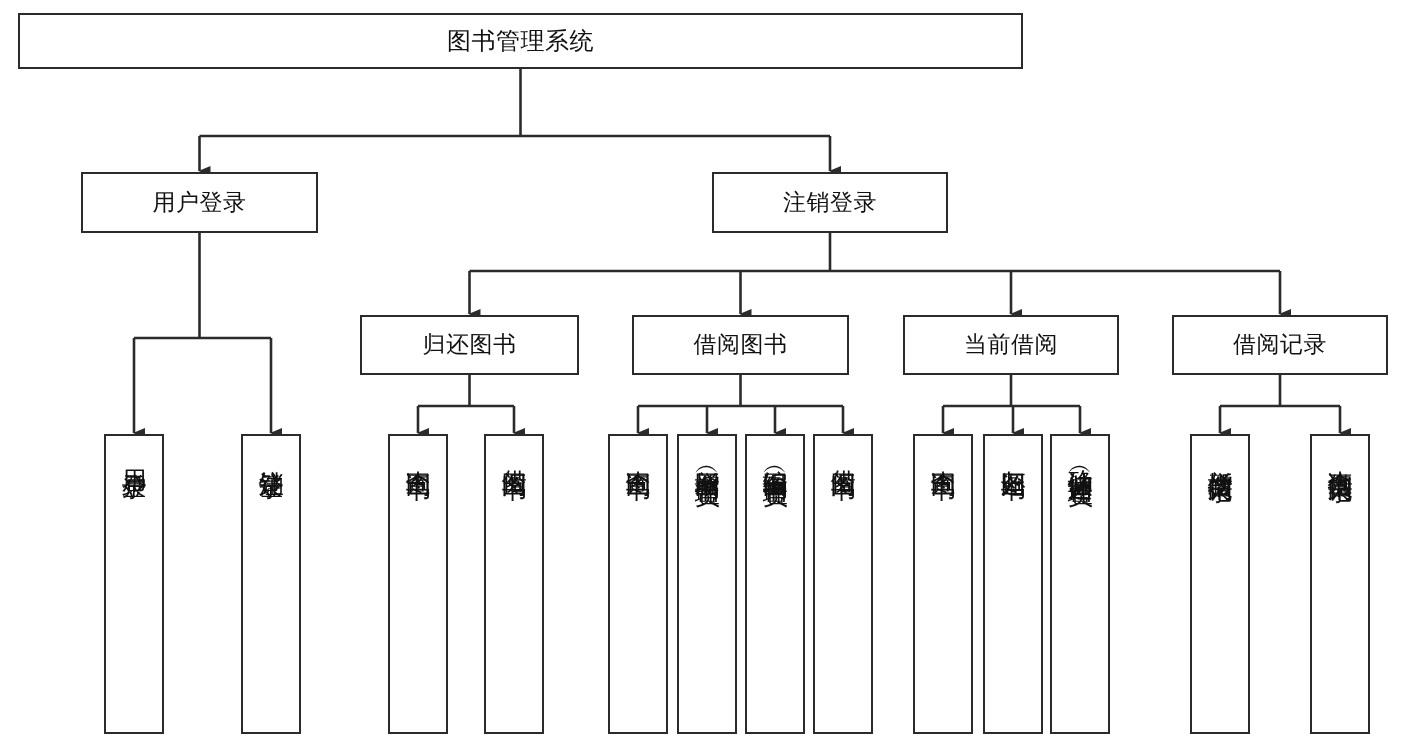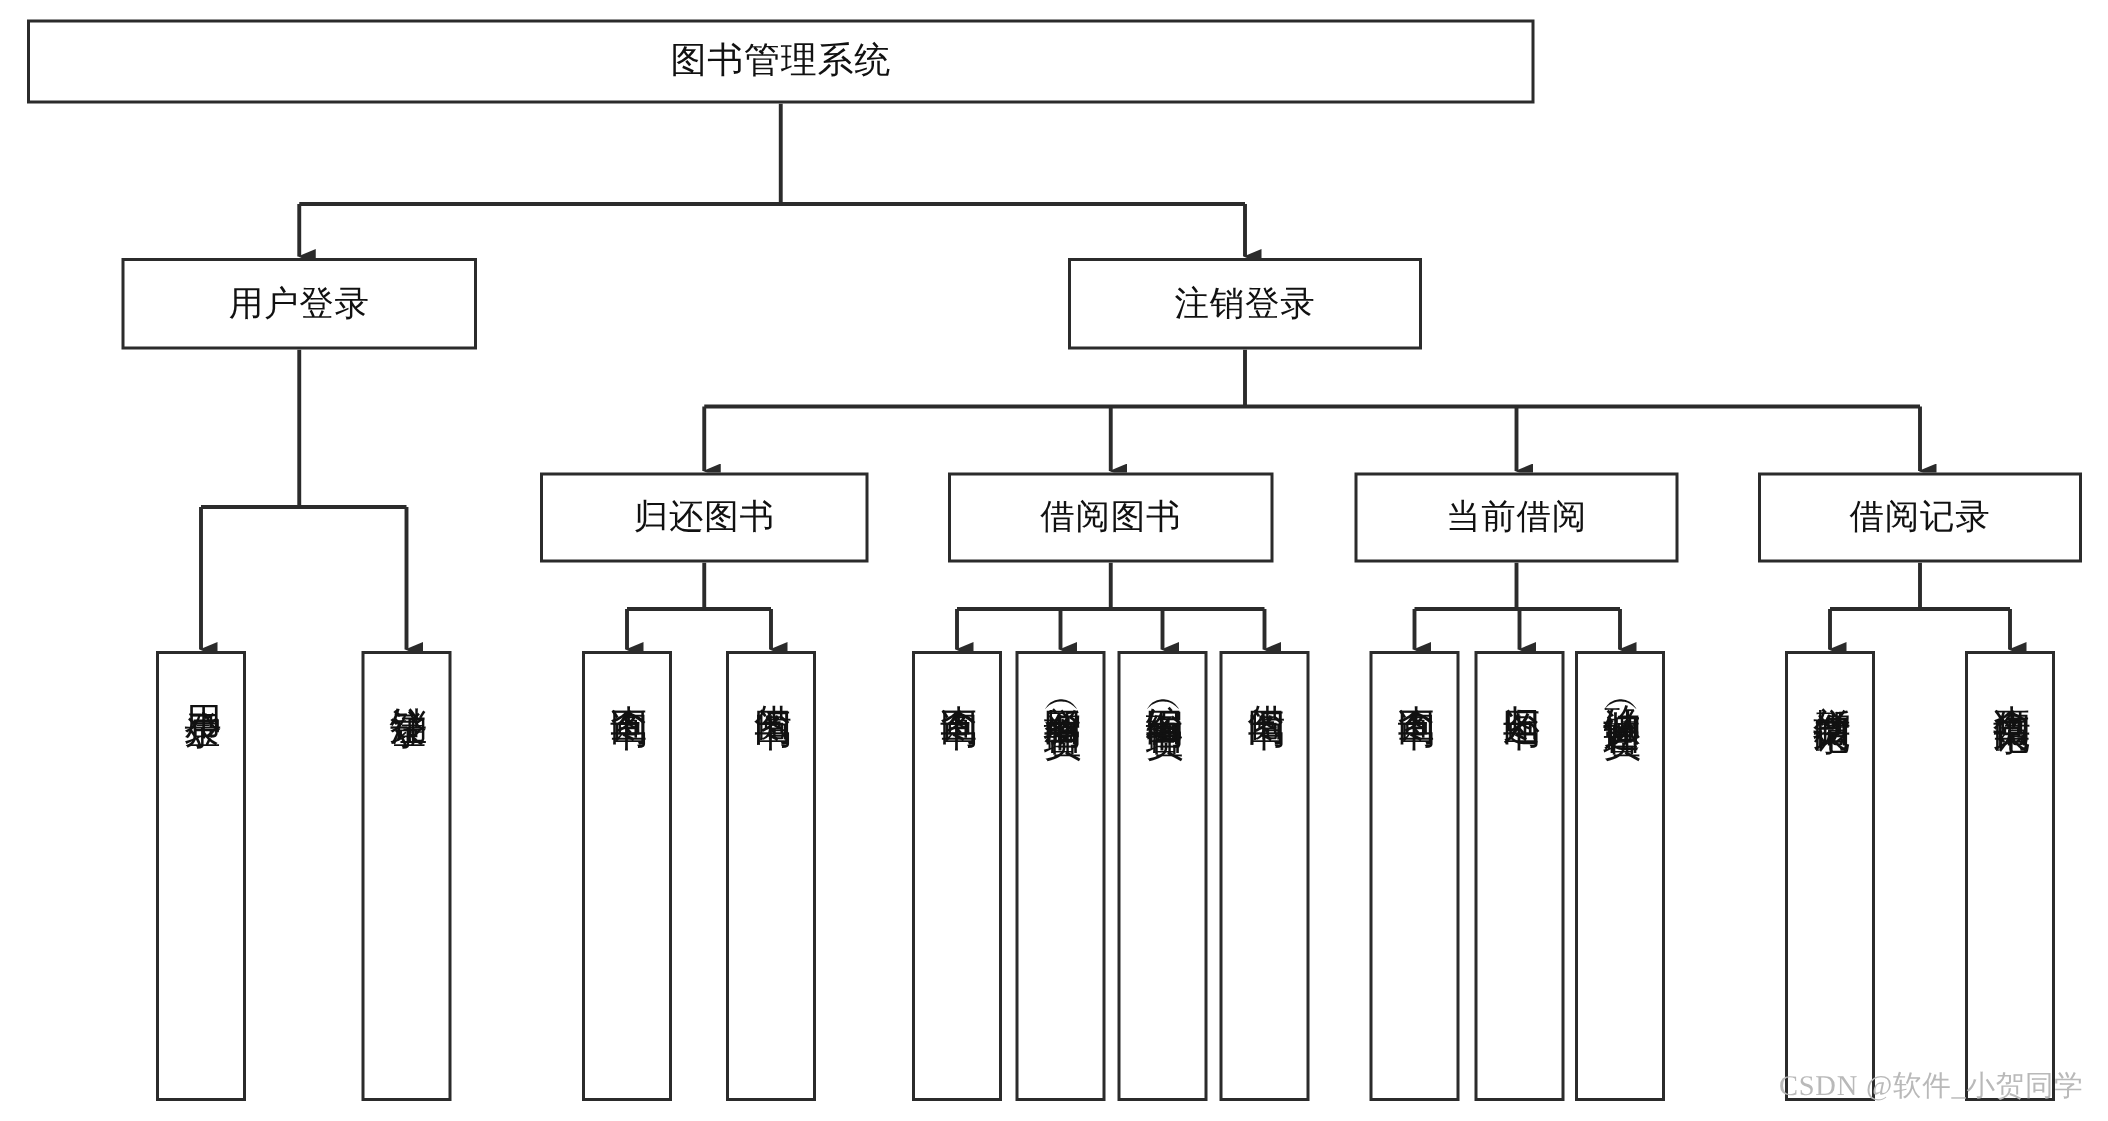--- a/index.html
+++ b/index.html
@@ -173,15 +173,14 @@
         <span class="node-label">确认归还（管理员）</span>
       </div>
       <div class="node node-v" style="left: 1190px; top: 434px; width: 60px; height: 300px; border-color: rgb(43, 43, 43); background: rgb(255, 255, 255);">
         <span class="node-label">新增借阅记录</span>
       </div>
       <div class="node node-v" style="left: 1310px; top: 434px; width: 60px; height: 300px; border-color: rgb(43, 43, 43); background: rgb(255, 255, 255);">
         <span class="node-label">查询借阅记录</span>
       </div>
     </div>
 
-  <div id="watermark">CSDN @软件_小贺同学</div>
 
 </div>
 
 </body></html>

